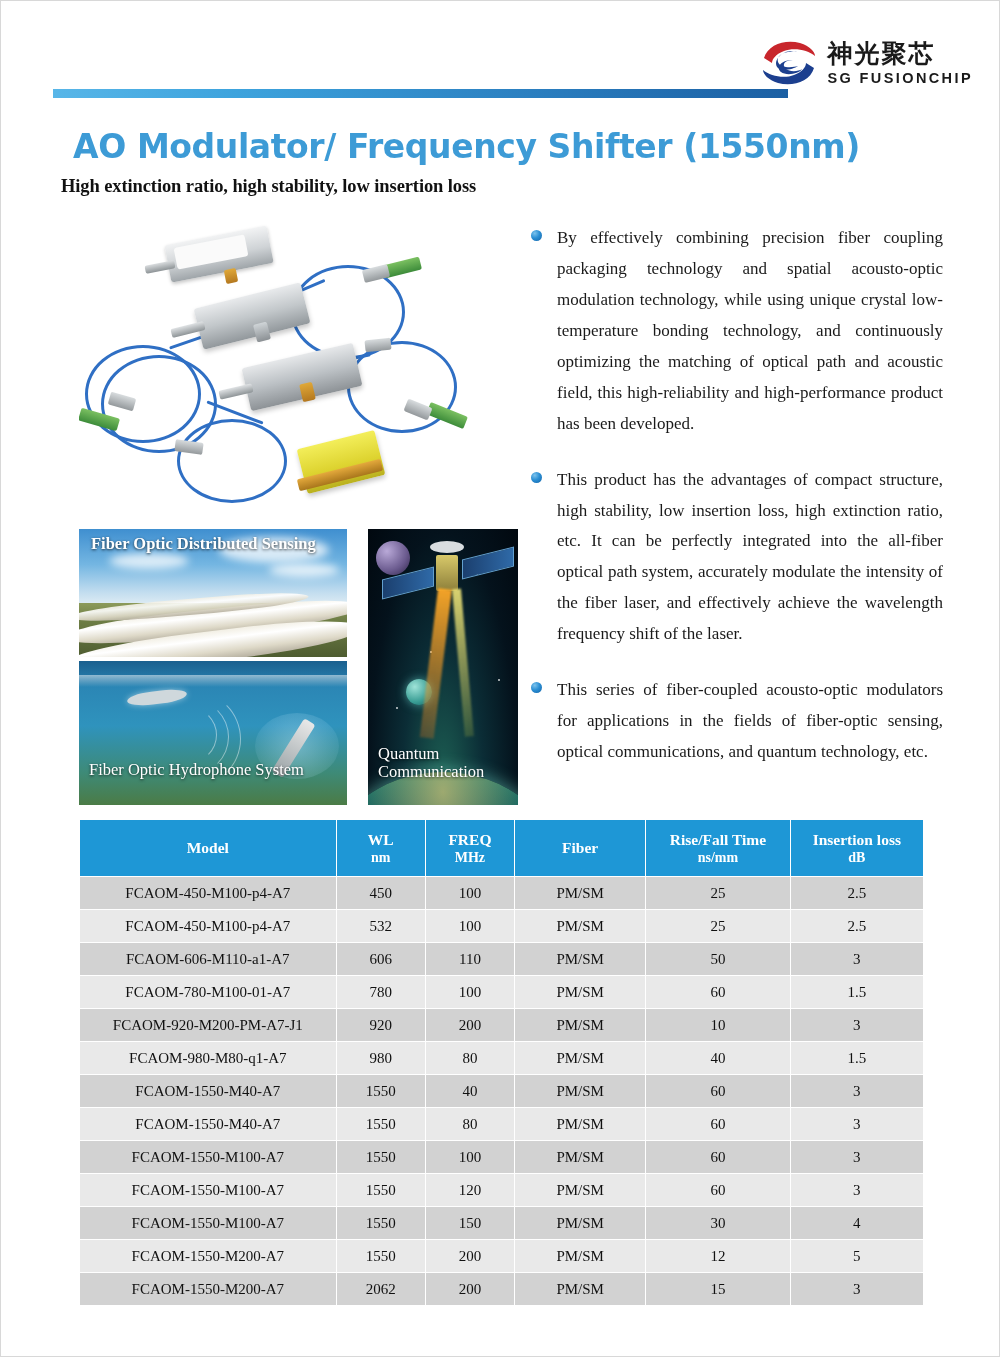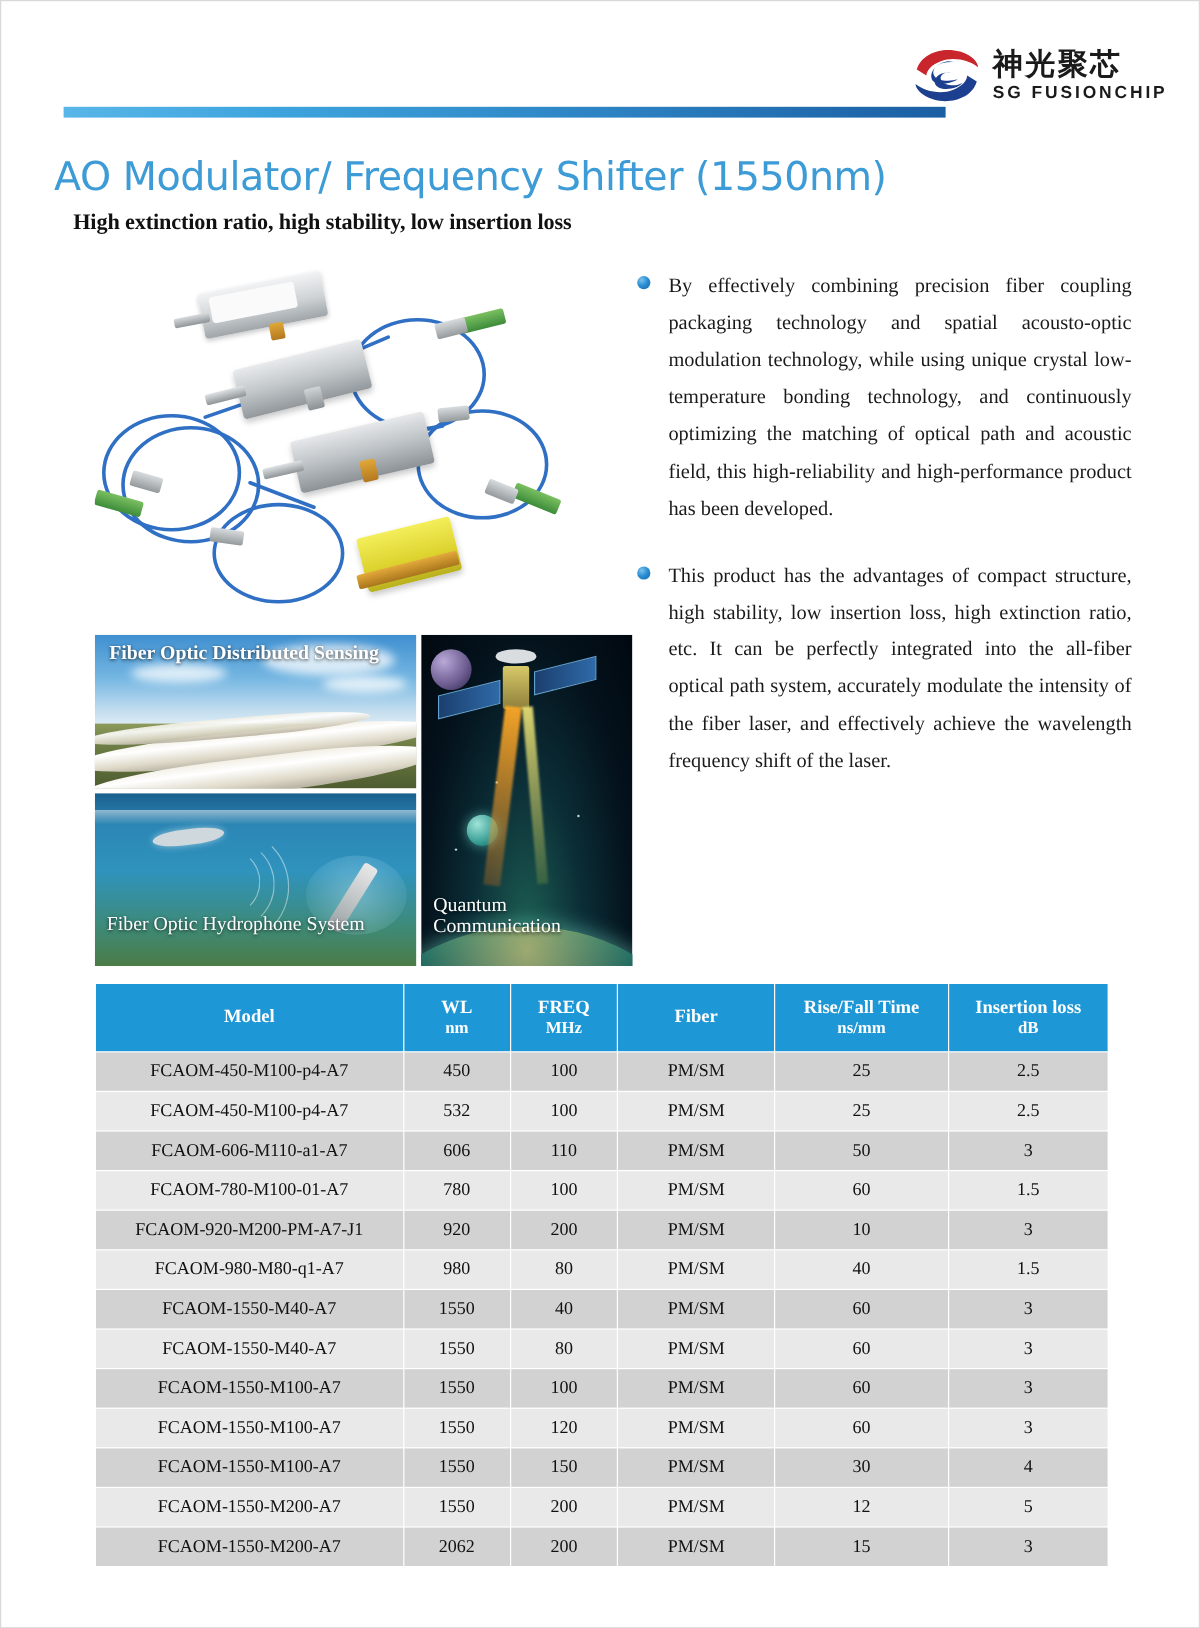--- a/index.html
+++ b/index.html
@@ -70,25 +70,25 @@
     left: 52px;
     top: 88px;
     width: 735px;
     height: 9px;
     background: linear-gradient(to right, #58b6e8 0%, #3da3dd 25%, #2b7fc0 65%, #1b5fa3 100%);
   }
 
   
   .title {
     position: absolute;
-    left: 44px;
+    left: 72px;
     top: 126px;
     font-family: "DejaVu Sans", sans-serif;
     font-size: 33px;
-    font-weight: normal;
+    font-weight: bold;
     color: #3d9bd6;
     letter-spacing: -0.4px;
     white-space: nowrap;
   }
   .subtitle {
     position: absolute;
     left: 60px;
     top: 175px;
     font-family: "Liberation Serif", serif;
     font-size: 18.5px;
@@ -203,21 +203,21 @@
     transform: rotate(32deg);
     border-radius: 3px;
   }
   .glow-oval {
     position: absolute;
     border-radius: 50%;
     background: radial-gradient(circle, rgba(180,225,245,0.45), rgba(180,225,245,0));
   }
 
   
-  #tile-quantum { left: 272px; top: 0; width: 176px; height: 276px; }
+  #tile-quantum { left: 289px; top: 0; width: 150px; height: 276px; }
   .space {
     position: absolute; left: 0; top: 0; width: 100%; height: 100%;
     background: radial-gradient(ellipse at 50% 92%, #1d5f53 0%, #0b2d36 38%, #04121c 70%, #01080f 100%);
   }
   .star {
     position: absolute;
     background: #ffffff;
     border-radius: 50%;
     opacity: 0.8;
   }
@@ -445,20 +445,24 @@
   </div>
 
   <div class="bullets">
     <div class="bullet-item">
       <span class="bullet-dot"></span>
       <div class="bullet-text">By effectively combining precision fiber coupling packaging technology and spatial acousto-optic modulation technology, while using unique crystal low-temperature bonding technology, and continuously optimizing the matching of optical path and acoustic field, this high-reliability and high-performance product has been developed.</div>
     </div>
     <div class="bullet-item">
       <span class="bullet-dot"></span>
       <div class="bullet-text">This product has the advantages of compact structure, high stability, low insertion loss, high extinction ratio, etc. It can be perfectly integrated into the all-fiber optical path system, accurately modulate the intensity of the fiber laser, and effectively achieve the wavelength frequency shift of the laser.</div>
+    </div>
+    <div class="bullet-item">
+      <span class="bullet-dot"></span>
+      <div class="bullet-text">This series of fiber-coupled acousto-optic modulators for applications in the fields of fiber-optic sensing, optical communications, and quantum technology, etc.</div>
     </div>
   </div>
 
   <table class="spec-table">
     <colgroup>
       <col class="col-model">
         <col class="col-wl">
         <col class="col-freq">
       <col class="col-fiber">
         <col class="col-rise">

